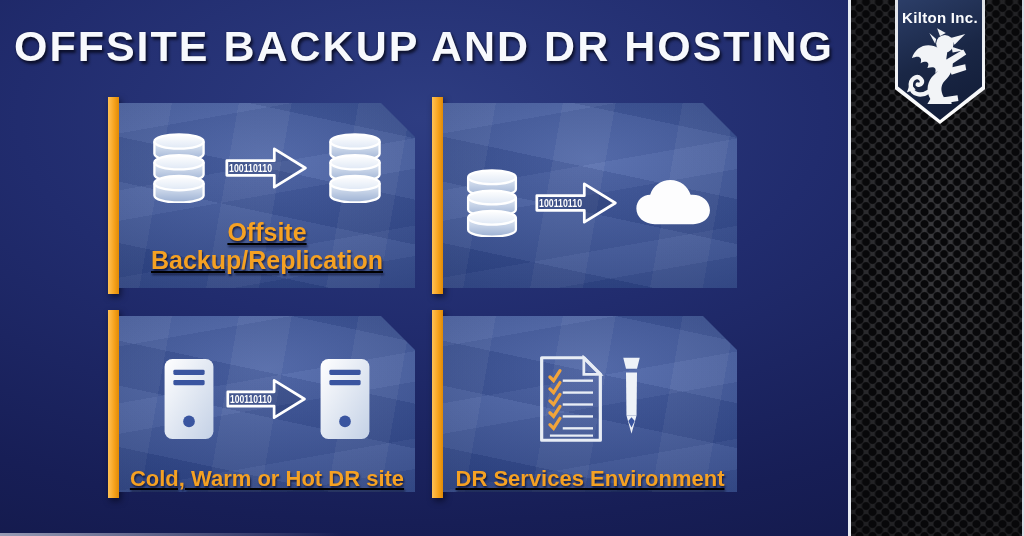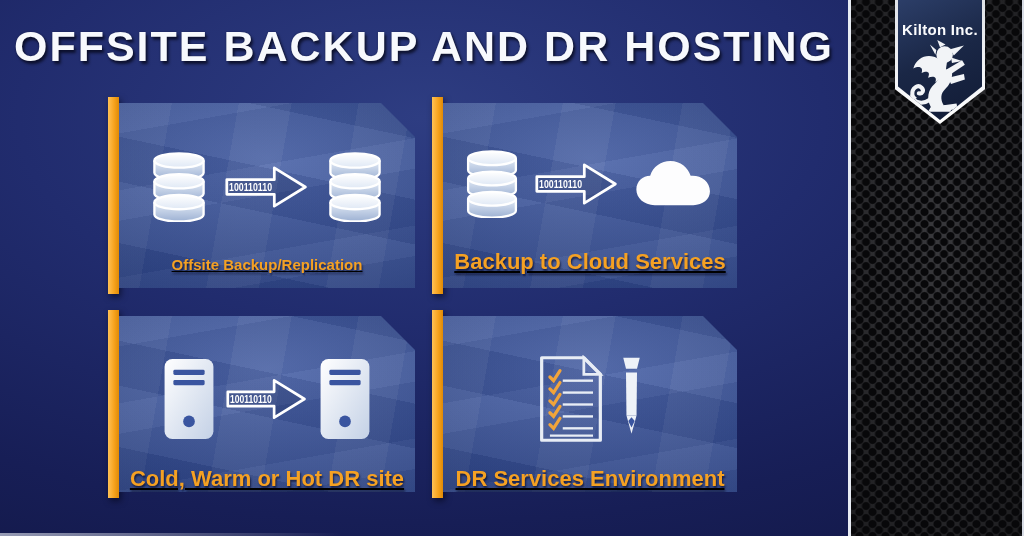--- a/index.html
+++ b/index.html
@@ -45,21 +45,21 @@
   }
   .icon-row{
     flex:1;display:flex;align-items:center;justify-content:center;
     gap:10px;padding-top:14px;
   }
   .caption{
     text-align:center;padding-bottom:13px;line-height:1.12;
     color:var(--accent-orange,#f5a123);font-weight:bold;
     text-shadow:1px 2px 2px rgba(8,12,40,.7);
   }
-  .caption-2line{font-size:15px;padding-bottom:14px;}
+  .caption-2line{font-size:25px;padding-bottom:14px;}
   .caption-1line{font-size:22px;}
   .pw3 .caption,.pw4 .caption{padding-bottom:0;}
   .cap-line{display:block;}
   
   .icn{display:block;}
   
   .metal{
     position:absolute;left:848px;top:0;width:176px;height:536px;box-sizing:border-box;
     border-left:3px solid #e8ecf4;border-right:2px solid #d9dde6;
     background-color:#29292b;
@@ -76,21 +76,21 @@
     clip-path:polygon(0 0,100% 0,100% 72%,50% 100%,0 72%);
     filter:drop-shadow(0 4px 6px rgba(0,0,0,.6));
   }
   .shield-inner{
     position:absolute;left:3px;top:0;right:3px;bottom:4px;
     background:linear-gradient(155deg,#2c3e68 0%,#1a2746 48%,#111b35 100%);
     clip-path:polygon(0 0,100% 0,100% 72%,50% 100%,0 72%);
     display:flex;flex-direction:column;align-items:center;
   }
   .brand-name{
-    margin-top:21px;color:#fbfcfe;font-size:15px;font-weight:bold;letter-spacing:.3px;
+    margin-top:9px;color:#fbfcfe;font-size:15px;font-weight:bold;letter-spacing:.3px;
     white-space:nowrap;
   }
   .griffin{margin-top:1px;}
   
   .bottom-strip{
     position:absolute;left:0;bottom:0;width:342px;height:3px;
     background:linear-gradient(90deg,rgba(222,226,236,.65),rgba(222,226,236,0));
   }
   .arrow-text{
     font-family:"Liberation Sans","DejaVu Sans",sans-serif;
@@ -184,23 +184,20 @@
               </g>
           </svg>
           <svg class="icn" width="84" height="52" viewBox="0 0 92 56">
             <polygon points="2,20 54,20 54,7 88,28 54,49 54,36 2,36" fill="rgba(10,20,60,0.18)" stroke="#fff" stroke-width="3" stroke-linejoin="round"></polygon>
             <text class="arrow-text" x="28" y="32.5" font-size="11.5" text-anchor="middle" textLength="47" lengthAdjust="spacingAndGlyphs">100110110</text>
           </svg>
           <svg class="icn" width="92" height="60" viewBox="0 0 100 62">
             <path d="M28 54 C16 54 8 46 8 37 C8 28 15 22 23 22 C26 12 35 6 45 6 C56 6 64 13 67 22 C78 21 88 28 88 39 C88 48 80 54 70 54 Z" fill="#fdfdfe"></path>
           </svg>
         </div>
-        <div class="caption caption-1line">
-          <span>Backup to Cloud Services</span>
-        </div>
       </div>
     </div>
 
     <div class="panel-wrap pw3">
       <div class="accent-bar"></div>
       <div class="panel">
         <div class="icon-row">
           <svg class="icn" width="54" height="84" viewBox="0 0 54 86">
             <rect x="2" y="2" width="50" height="82" rx="8" fill="url(#srvGrad)"></rect>
             <rect x="11" y="13" width="32" height="5.5" rx="1.5" fill="#3a55a0"></rect>

